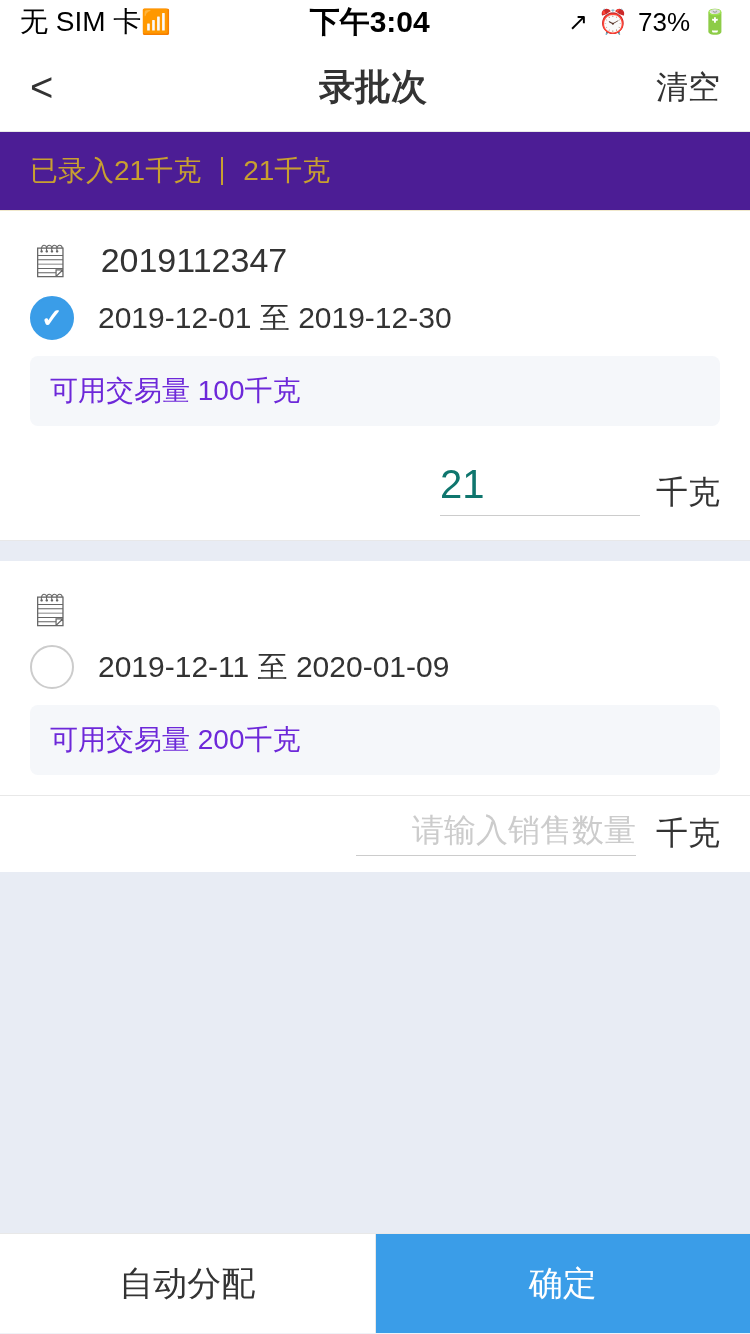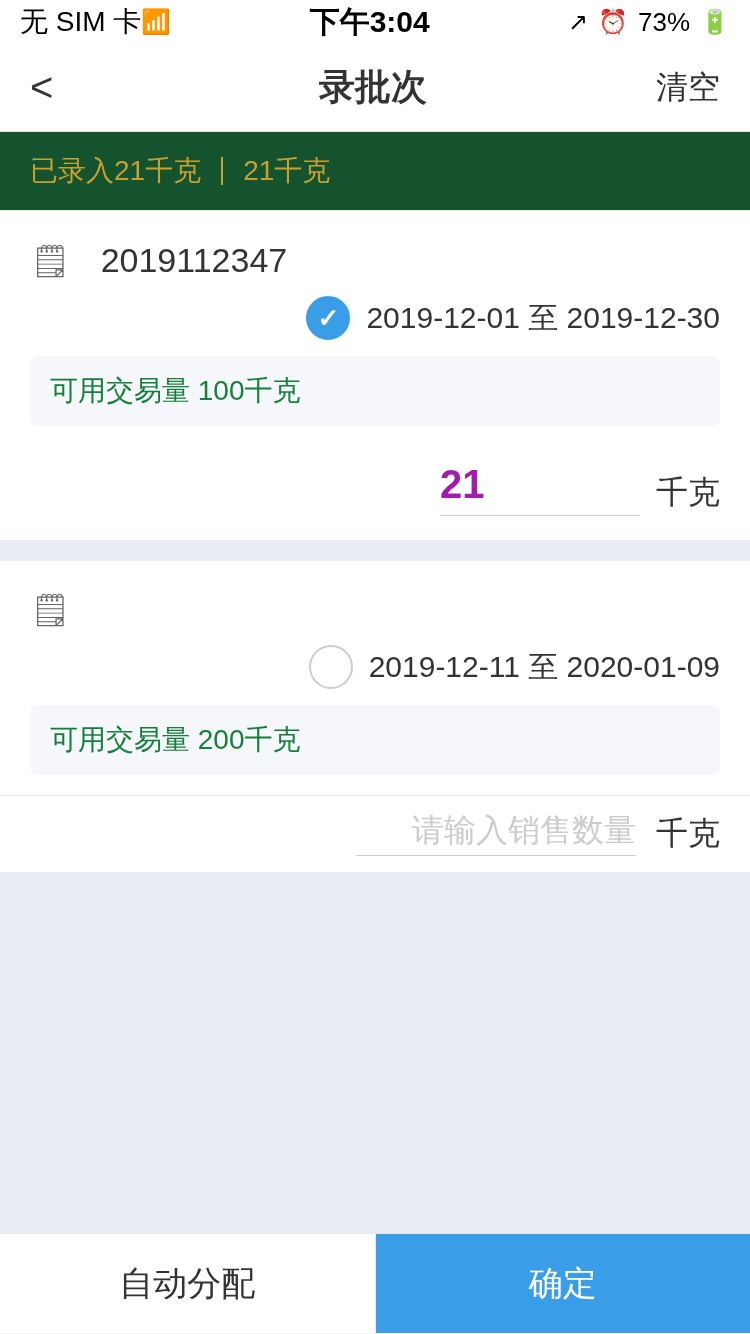--- a/index.html
+++ b/index.html
@@ -58,21 +58,21 @@
       color: #333;
     }
     .nav-clear {
       font-size: 32px;
       color: #333;
       cursor: pointer;
     }
 
     
     .summary-banner {
-      background: #14532d;
+      background: #4c1d95;
       padding: 20px 30px;
       display: flex;
       align-items: center;
       gap: 20px;
       border-bottom: 1px solid #f0e8cc;
     }
     .summary-recorded {
       font-size: 28px;
       color: #c8a030;
     }
@@ -106,23 +106,22 @@
     }
     .batch-id {
       font-size: 34px;
       font-weight: 500;
       color: #333;
       margin-left: 20px;
     }
     .batch-date-row {
       display: flex;
       align-items: center;
-      gap: 16px;
+      gap: 24px;
       margin-bottom: 16px;
-      justify-content: flex-end;
     }
     .radio-circle {
       width: 44px;
       height: 44px;
       border-radius: 50%;
       border: 2px solid #ccc;
       background: #fff;
       flex-shrink: 0;
       display: flex;
       align-items: center;
@@ -142,37 +141,37 @@
     .batch-date {
       font-size: 30px;
       color: #333;
     }
     .batch-volume-box {
       background: #f5f7fa;
       border-radius: 8px;
       padding: 16px 20px;
       margin: 0 0 20px 0;
       font-size: 28px;
-      color: #15803d;
+      color: #6d28d9;
     }
 
     
     .quantity-row {
       display: flex;
       align-items: center;
       justify-content: flex-end;
       padding: 16px 30px;
       background: #fff;
       gap: 16px;
       border-bottom: 1px solid #e8e8e8;
     }
     .quantity-value {
       font-size: 40px;
-      font-weight: 700;
-      color: #a21caf;
+      font-weight: 400;
+      color: #0f766e;
     }
     .quantity-unit {
       font-size: 32px;
       color: #333;
     }
     .quantity-wrapper {
       position: relative;
       display: inline-block;
       padding-bottom: 8px;
     }

